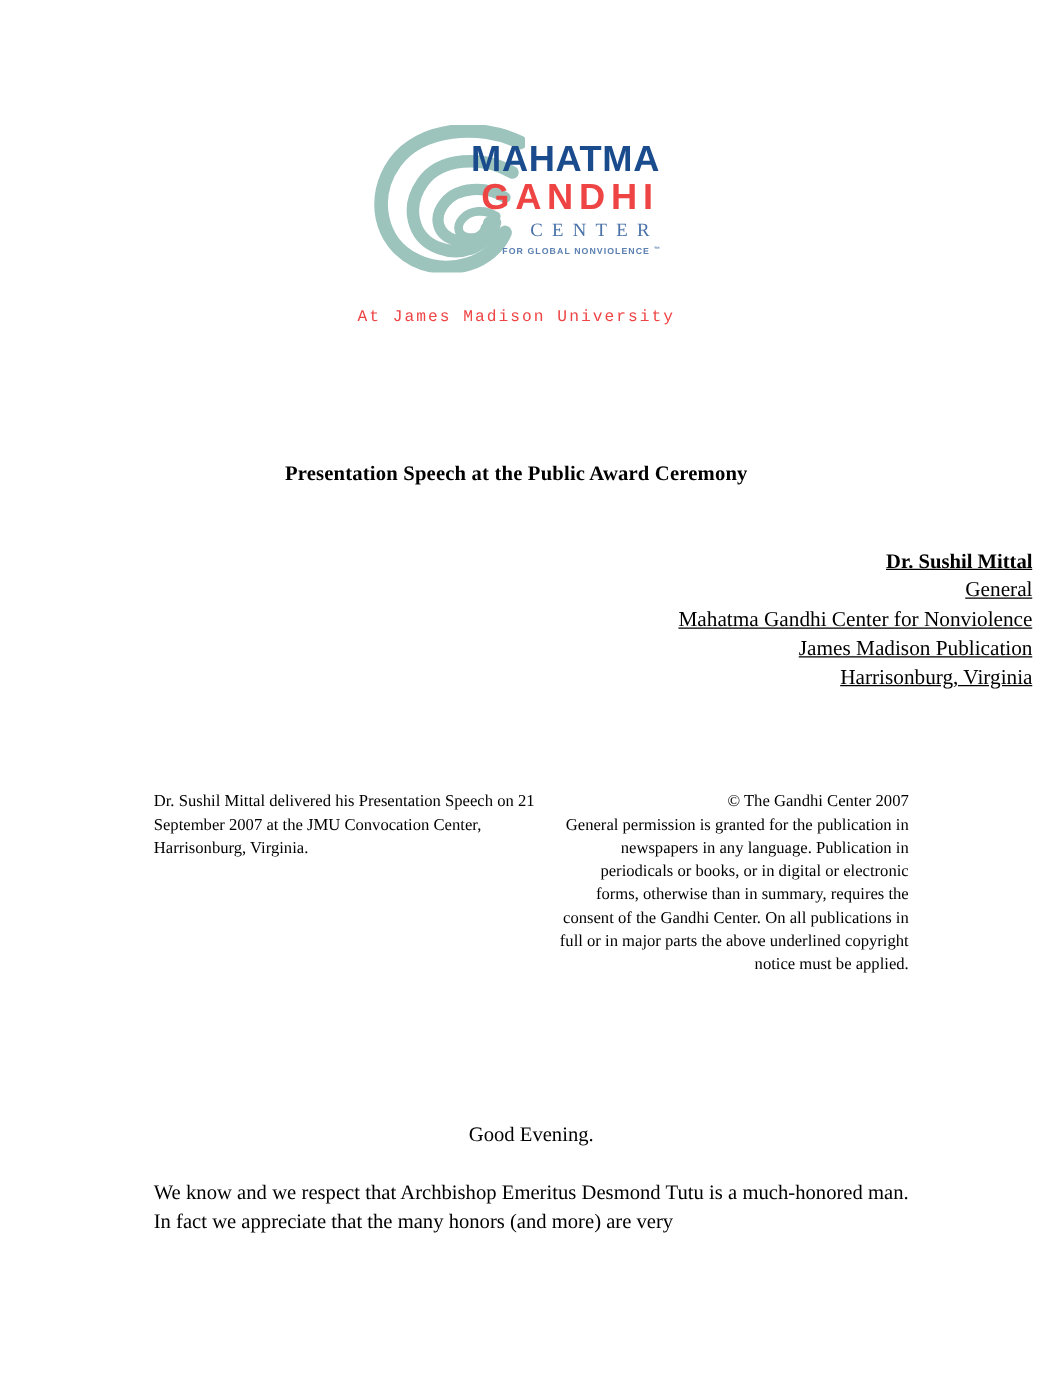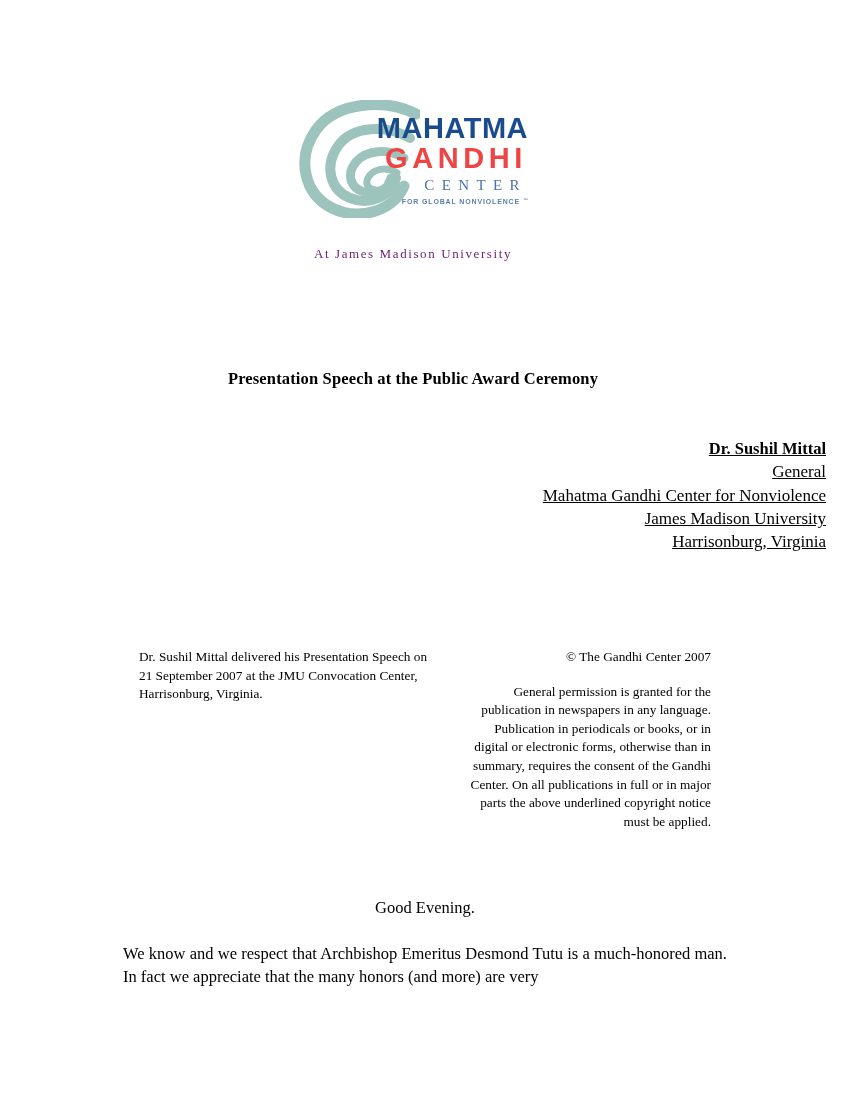--- a/index.html
+++ b/index.html
@@ -88,24 +88,24 @@
     white-space: nowrap;
   }
   .word-tagline .tm {
     font-size: 5px;
     vertical-align: 2px;
     letter-spacing: 0;
     padding-left: 3px;
   }
   .logo-subtitle {
     margin-top: 28px;
-    font-family: Liberation Serif, serif;
+    font-family: Liberation Mono, monospace;
     font-size: 13px;
     letter-spacing: 1.6px;
-    color: #701a75;
+    color: #ef4444;
     white-space: nowrap;
   }
 
   
   .doc-title {
     position: absolute;
     left: 0;
     right: 0;
     top: 369px;
     text-align: center;
@@ -144,21 +144,21 @@
     line-height: 18.6px;
   }
   .note-col-right {
     width: 282px;
     font-size: 13.3px;
     line-height: 18.6px;
     text-align: right;
   }
   .note-col-left p,
   .note-col-right p {
-    margin: 16px;
+    margin: 0;
     font-family: Liberation Serif, serif;
   }
 
   
   .body-text {
     position: absolute;
     left: 123px;
     top: 896px;
     width: 604px;
     font-size: 16.5px;
@@ -202,21 +202,21 @@
 
     <div class="logo-subtitle">At James Madison University</div>
   </div>
 
   <div class="doc-title">Presentation Speech at the Public Award Ceremony</div>
 
   <div class="author-block">
     <div class="author-name">Dr. Sushil Mittal</div>
     <div>General</div>
     <div>Mahatma Gandhi Center for Nonviolence</div>
-    <div>James Madison University</div>
+    <div>James Madison Publication</div>
     <div>Harrisonburg, Virginia</div>
   </div>
 
   <div class="notes">
     <div class="note-col-left">
       <p>Dr. Sushil Mittal delivered his Presentation Speech on 21 September 2007 at the JMU Convocation Center, Harrisonburg, Virginia.</p>
     </div>
     <div class="note-col-right">
       <p>© The Gandhi Center 2007</p>
       <p>General permission is granted for the publication in newspapers in any language. Publication in periodicals or books, or in digital or electronic forms, otherwise than in summary, requires the consent of the Gandhi Center. On all publications in full or in major parts the above underlined copyright notice must be applied.</p>

